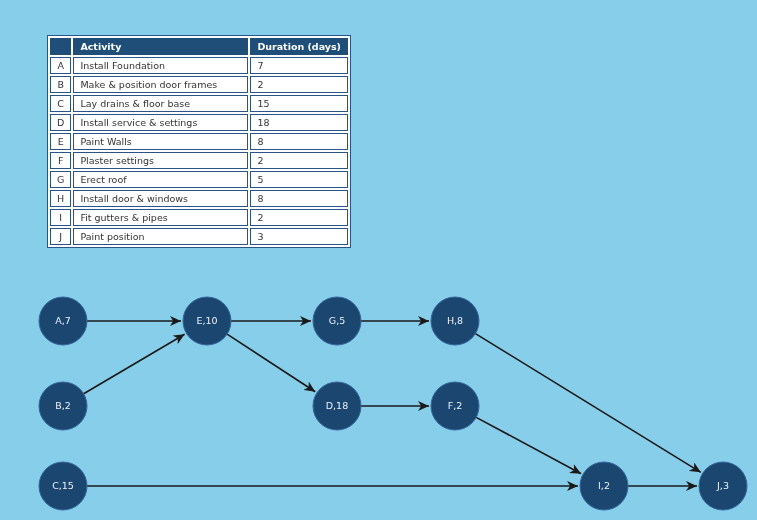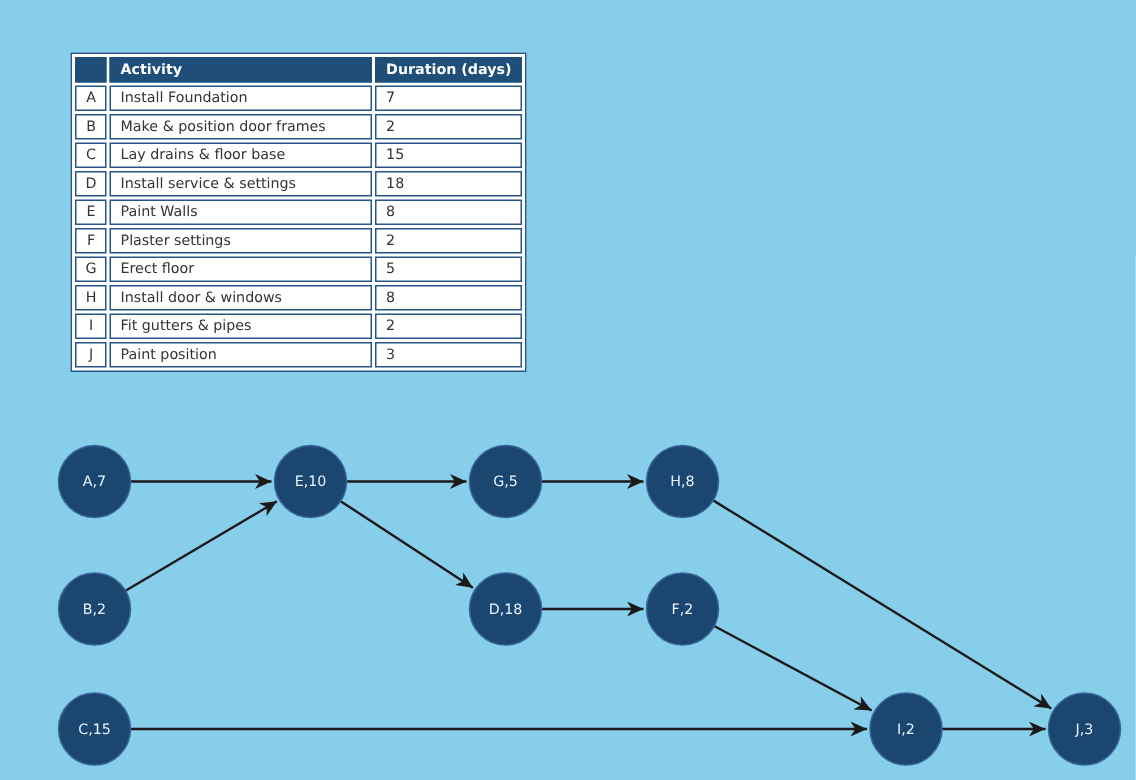--- a/index.html
+++ b/index.html
@@ -151,21 +151,21 @@
           <td class="col-activity">Paint Walls</td>
           <td class="col-duration">8</td>
         </tr>
         <tr>
           <td class="col-letter">F</td>
           <td class="col-activity">Plaster settings</td>
           <td class="col-duration">2</td>
         </tr>
         <tr>
           <td class="col-letter">G</td>
-          <td class="col-activity">Erect floor</td>
+          <td class="col-activity">Erect roof</td>
           <td class="col-duration">5</td>
         </tr>
         <tr>
           <td class="col-letter">H</td>
           <td class="col-activity">Install door &amp; windows</td>
           <td class="col-duration">8</td>
         </tr>
         <tr>
           <td class="col-letter">I</td>
           <td class="col-activity">Fit gutters &amp; pipes</td>

